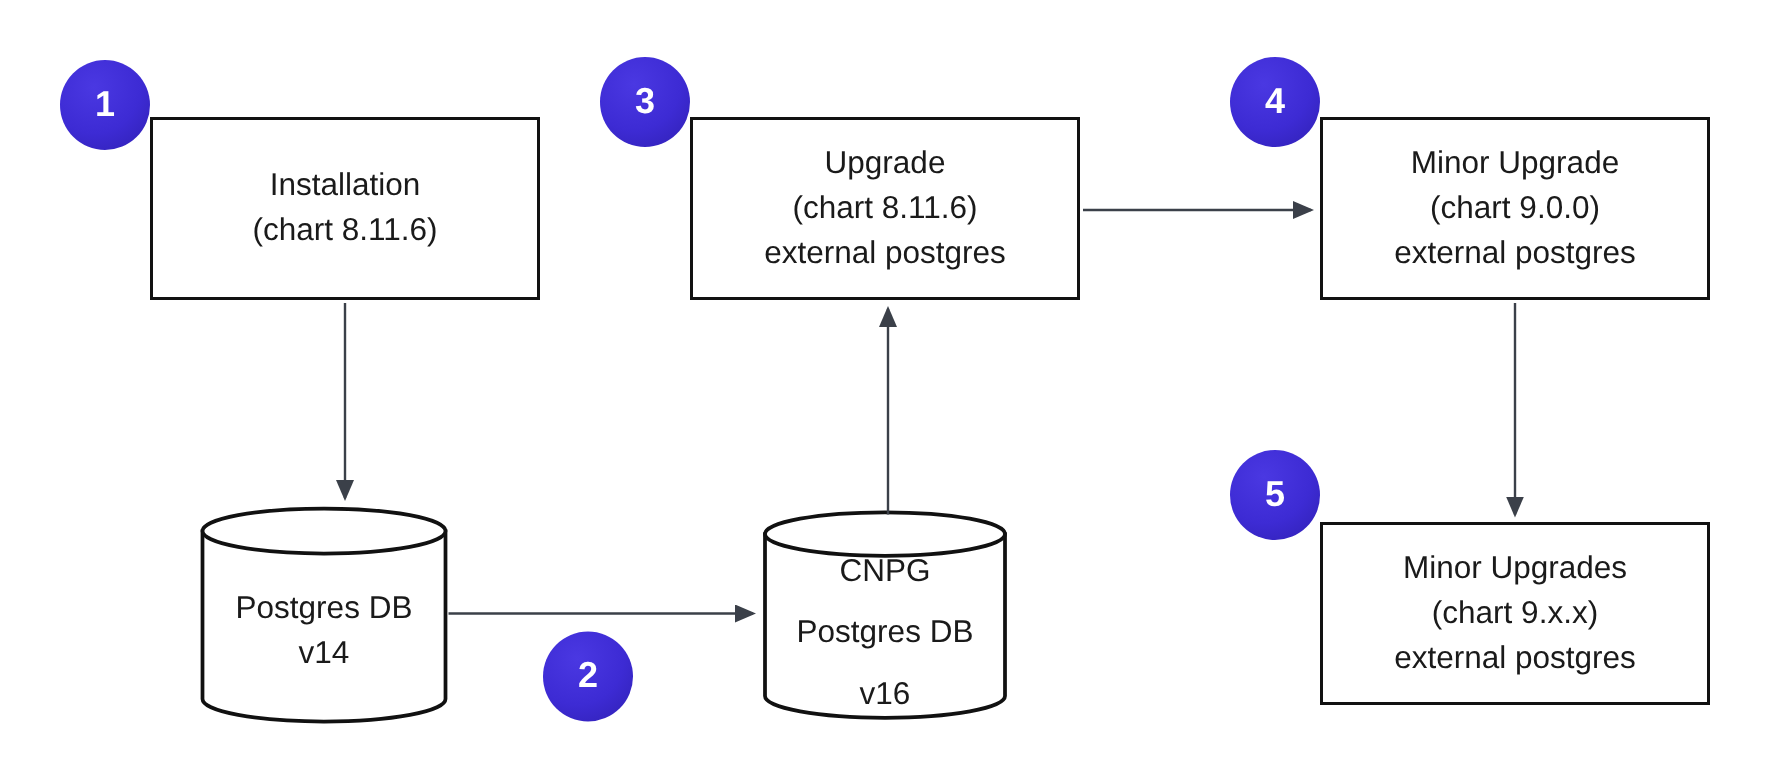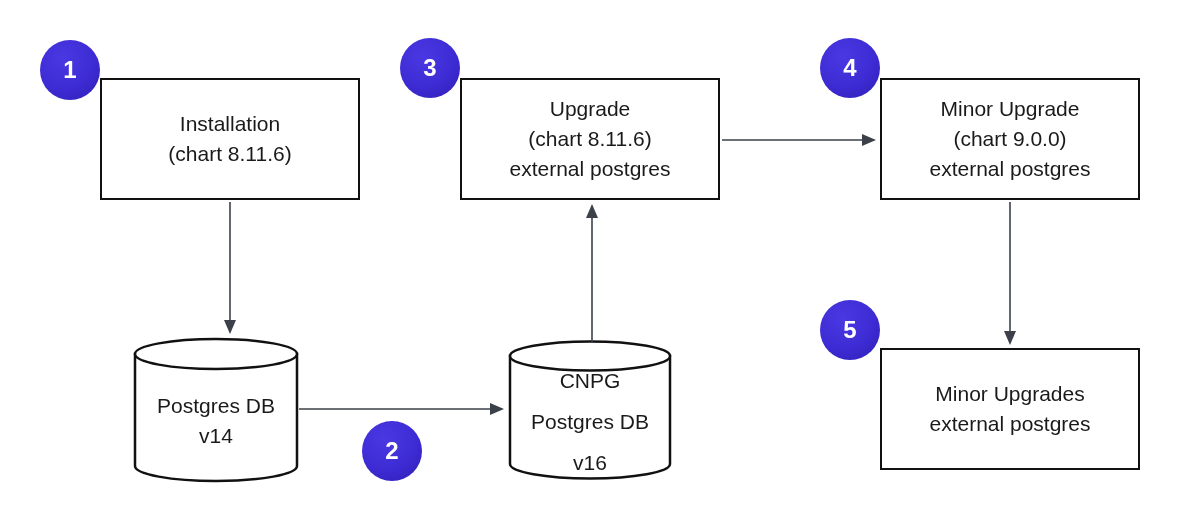--- a/index.html
+++ b/index.html
@@ -101,20 +101,21 @@
   </div>
 
   <div class="node-box" style="left:880px; top:78px;">
     <span class="line-txt">Minor Upgrade</span>
     <span class="line-txt">(chart 9.0.0)</span>
     <span class="line-txt">external postgres</span>
   </div>
 
   <div class="node-box" style="left:880px; top:348px;">
     <span class="line-txt">Minor Upgrades</span>
+    <span class="line-txt">(chart 9.x.x)</span>
     <span class="line-txt">external postgres</span>
   </div>
 
   <svg class="cyl" style="left:133px; top:337px;" width="166" height="146" viewBox="0 0 166 146">
     <path d="M 2,17 L 2,129 A 81,15 0 0 0 164,129 L 164,17 Z" fill="#ffffff" stroke="#111111" stroke-width="2.5"></path>
     <ellipse cx="83" cy="17" rx="81" ry="15" fill="#ffffff" stroke="#111111" stroke-width="2.5"></ellipse>
   </svg>
   <div class="cyl-label" style="left:133px; top:368px; width:166px; height:106px;">
     <span class="line-txt">Postgres DB</span>
     <span class="line-txt">v14</span>

